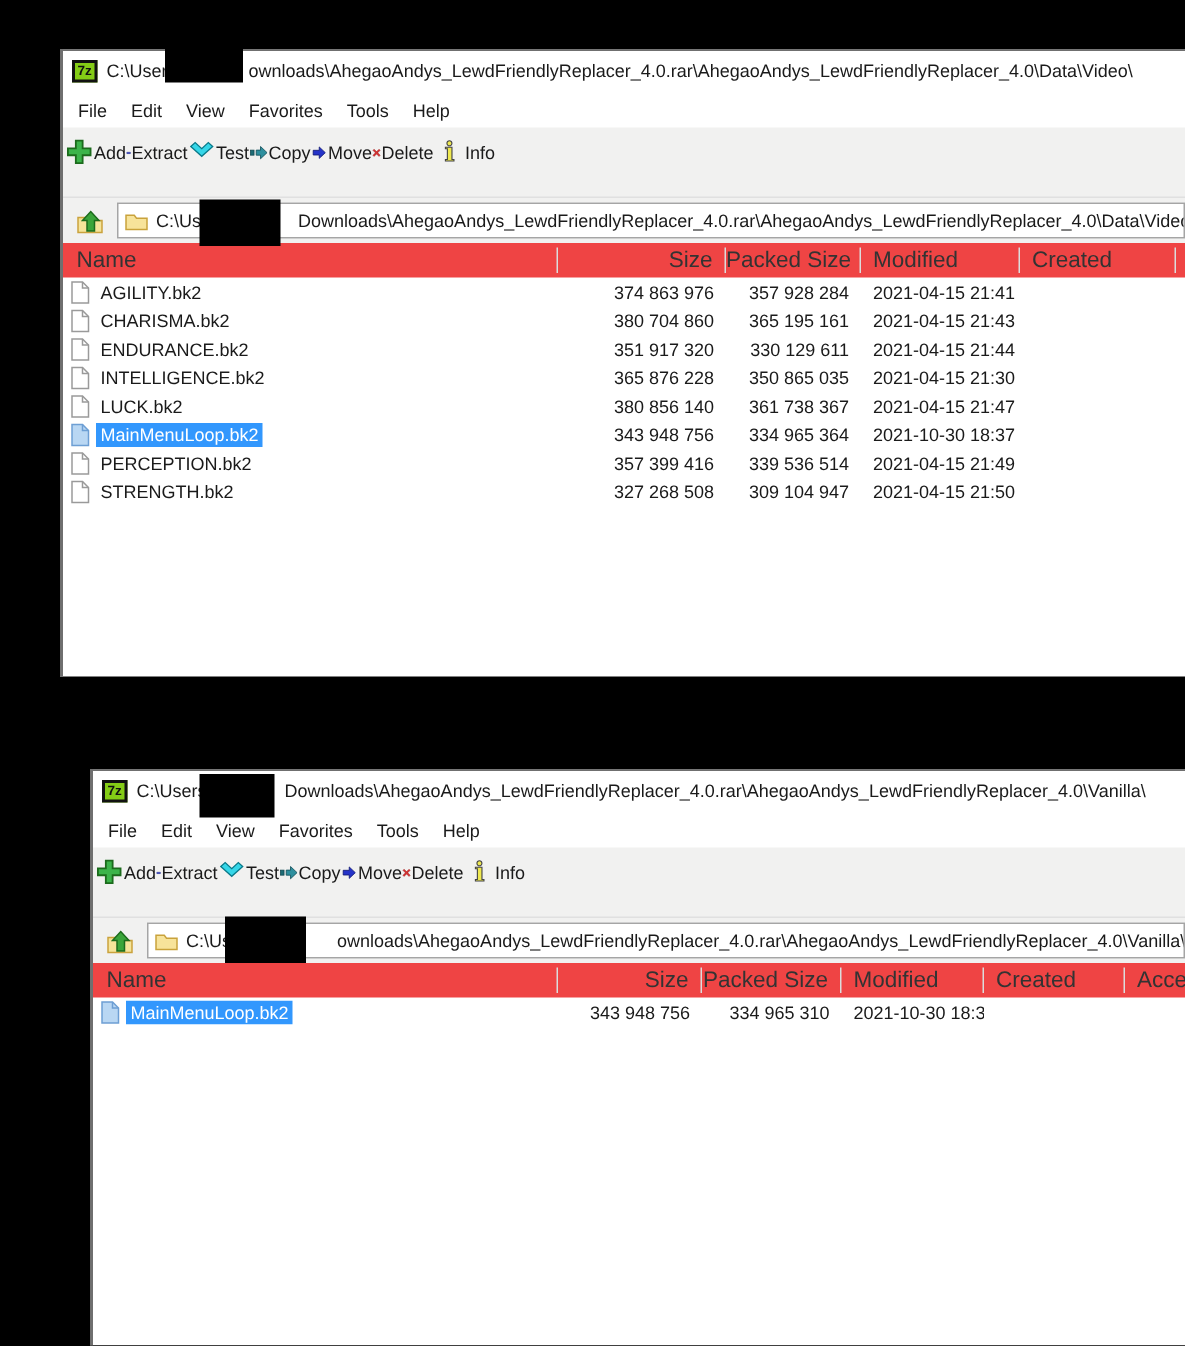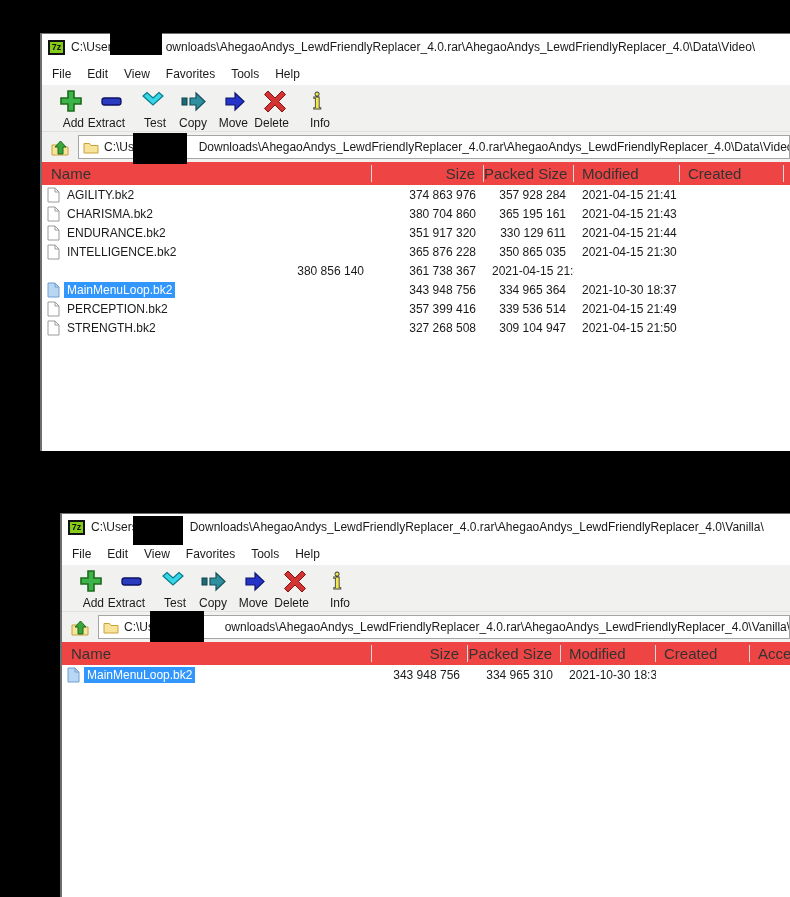--- a/index.html
+++ b/index.html
@@ -23,21 +23,21 @@
   #win2 .title-bar .redact-gap { width: 52px; }
   #win1 .addr-text .redact-gap { width: 54px; }
   #win2 .addr-text .redact-gap { width: 54px; }
 
   .menu-bar { height: 25px; display: flex; align-items: flex-end; padding-left: 2px;
     background: #fff; font-size: 12px; color: #1a1a1a; }
   .menu-item { padding: 4px 8px; cursor: default; }
 
   .toolbar { height: 47px; background: #f1f1f0; border-bottom: 1px solid #e0e0e0;
     display: flex; align-items: flex-start; padding-left: 1px; padding-top: 2px; }
-  .tb-btn { width: 41px; display: flex; flex-direction: column; align-items: flex-end;
+  .tb-btn { width: 41px; display: flex; flex-direction: row; align-items: center;
     font-size: 12px; color: #1a1a1a; padding-top: 1px; }
   .tb-btn svg { display: block; }
   .tb-label { margin-top: 0px; line-height: 14px; }
 
   .addr-row { height: 30px; background: #f1f1f0; display: flex; align-items: center;
     padding-left: 4px; }
   .up-btn { width: 26px; height: 24px; display: flex; align-items: center;
     justify-content: center; flex: 0 0 auto; }
   .addr-field { flex: 1 1 auto; height: 24px; background: #fff;
     border: 1px solid #a5a5a5; display: flex; align-items: center; padding: 0 4px;
@@ -243,20 +243,26 @@
           </svg>
           <span class="fname">INTELLIGENCE.bk2</span>
         </div>
       <div class="cell num">365 876 228</div>
       <div class="cell num">350 865 035</div>
       <div class="cell txt">2021-04-15 21:30</div>
       <div class="cell txt"></div>
       <div class="cell txt"></div>
     </div>
     <div class="grid file-row">
+      <div class="cell name">
+          <svg width="13" height="16" viewBox="0 0 13 16">
+            <use href="#svg-file"></use>
+          </svg>
+          <span class="fname">LUCK.bk2</span>
+        </div>
       <div class="cell num">380 856 140</div>
       <div class="cell num">361 738 367</div>
       <div class="cell txt">2021-04-15 21:47</div>
       <div class="cell txt"></div>
       <div class="cell txt"></div>
     </div>
     <div class="grid file-row selected">
       <div class="cell name">
           <svg width="13" height="16" viewBox="0 0 13 16">
             <use href="#svg-file-sel"></use>

